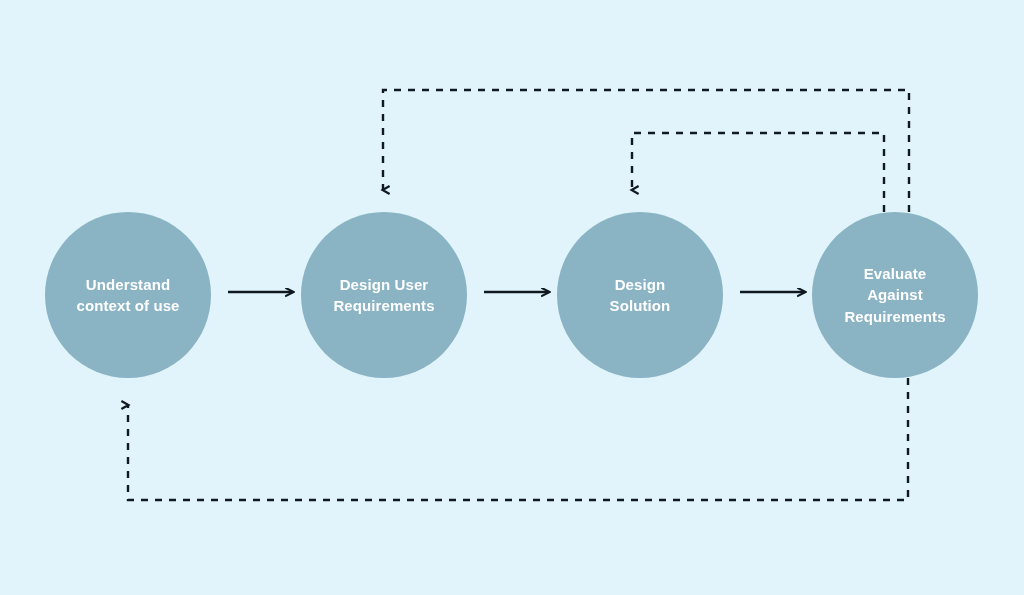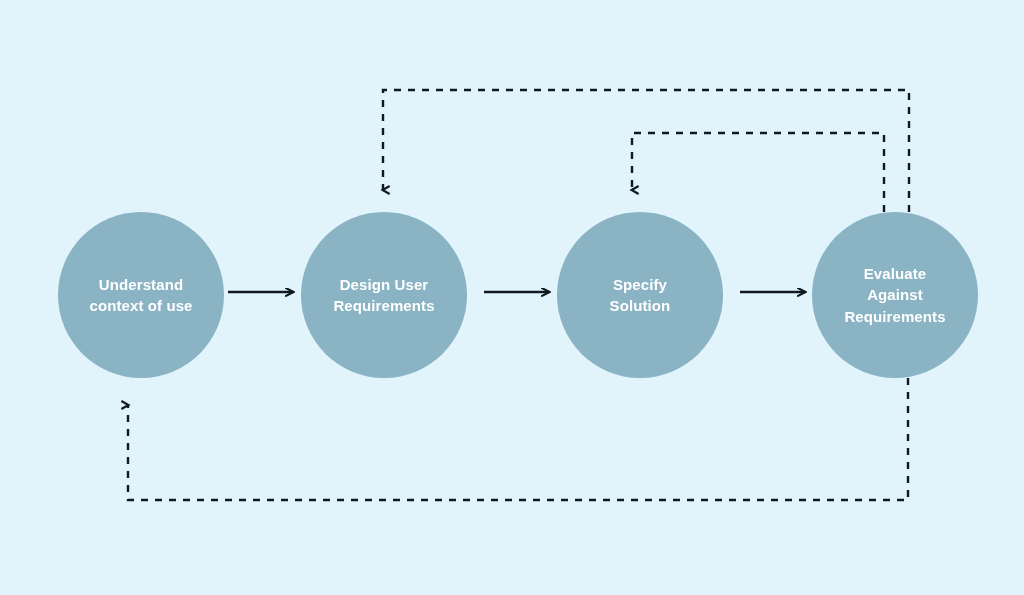--- a/index.html
+++ b/index.html
@@ -69,32 +69,32 @@
       <line x1="740" y1="292" x2="805" y2="292" stroke="#101820" stroke-width="2.6" marker-end="url(#solid-arrowhead)"></line>
     </g>
 
     <g fill="none" stroke="#101820" stroke-width="2.4" stroke-dasharray="7 7" stroke-linecap="butt">
       <path d="M 909 212 L 909 90 L 383 90 L 383 190" marker-end="url(#dashed-arrowhead)"></path>
       <path d="M 884 212 L 884 133 L 632 133 L 632 190" marker-end="url(#dashed-arrowhead)"></path>
       <path d="M 908 378 L 908 500 L 128 500 L 128 405" marker-end="url(#dashed-arrowhead)"></path>
     </g>
   </svg>
 
-  <div class="node" style="left:58px; top:212px; width:166px; height:166px;align-items:center;">
+  <div class="node" style="left:45px; top:212px; width:166px; height:166px;align-items:center;">
     <span class="node-label">Understand
 context of use</span>
   </div>
 
   <div class="node" style="left:301px; top:212px; width:166px; height:166px;">
     <span class="node-label">Design User
 Requirements</span>
   </div>
 
   <div class="node" style="left:557px; top:212px; width:166px; height:166px;">
-    <span class="node-label">Specify
+    <span class="node-label">Design
 Solution</span>
   </div>
 
   <div class="node" style="left:812px; top:212px; width:166px; height:166px;">
     <span class="node-label">Evaluate
 Against
 Requirements</span>
   </div>
 
 </div>

